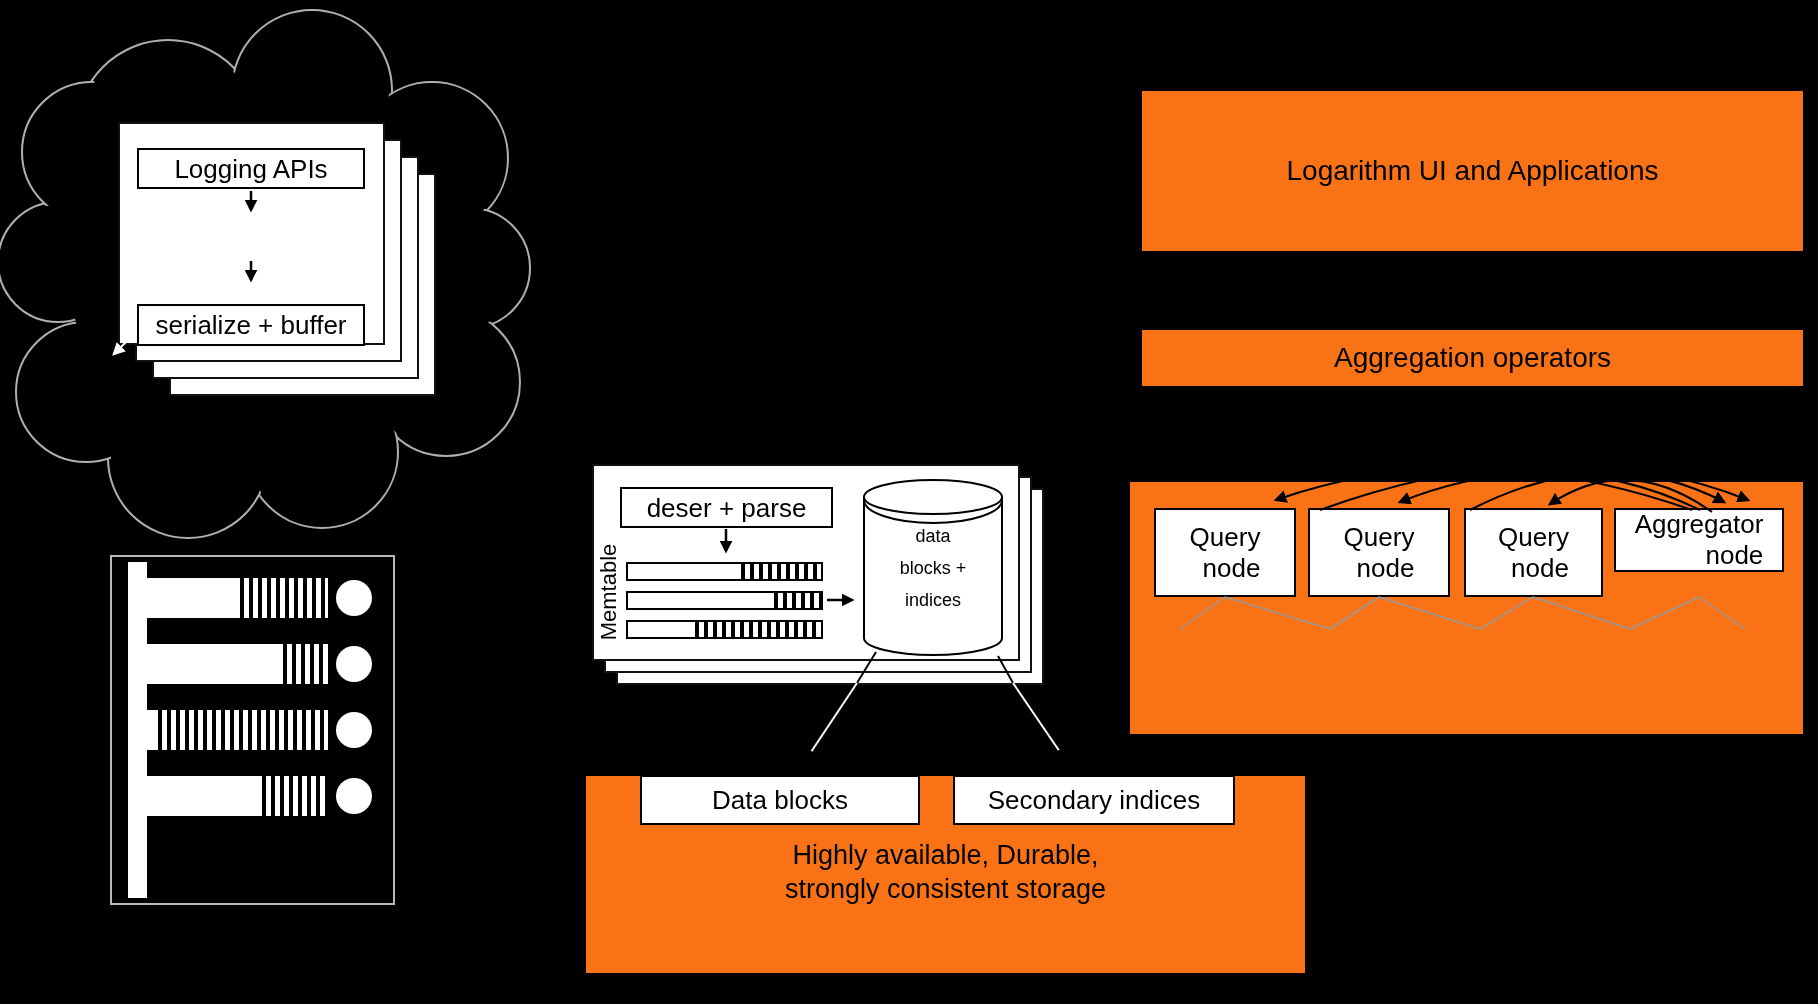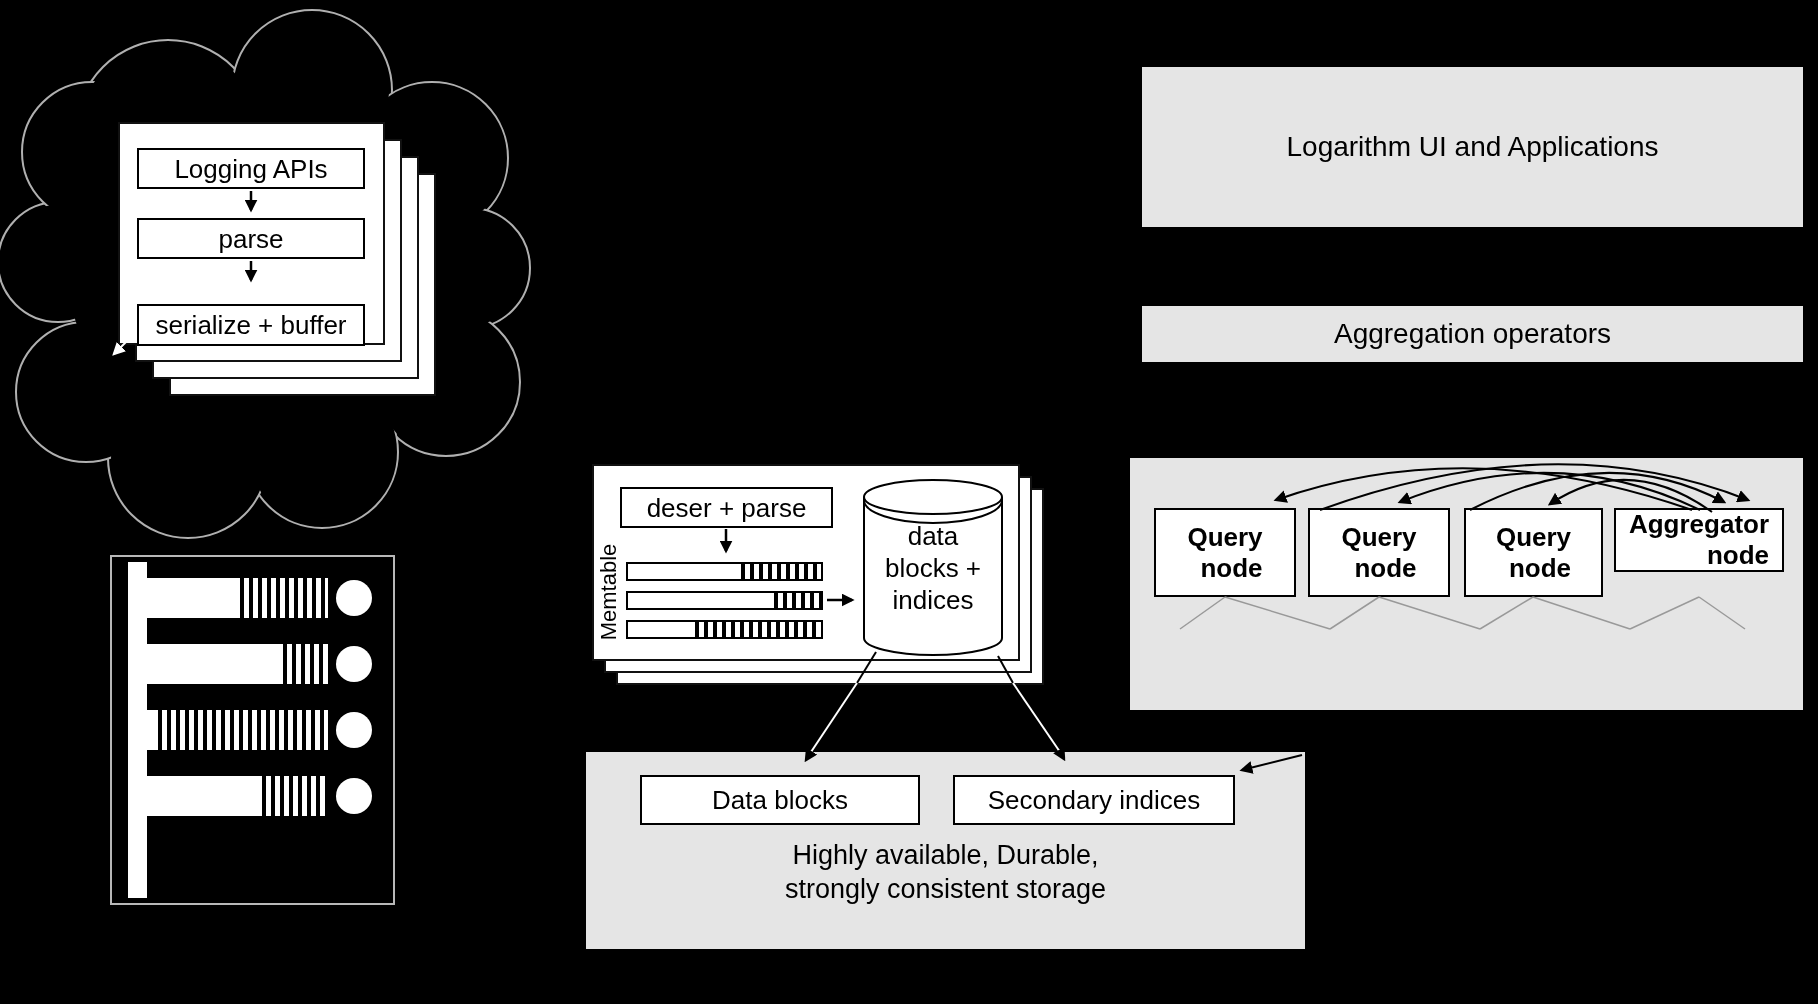--- a/index.html
+++ b/index.html
@@ -4,37 +4,37 @@
 <style>
   html,body{margin:0;padding:0;background:#000;}
   .stage{
     position:relative;width:1818px;height:1004px;background:#000;overflow:hidden;
     font-family:"Liberation Sans","DejaVu Sans",sans-serif;color:#000;
   }
   .layer{position:absolute;left:0;top:0;width:1818px;height:1004px;pointer-events:none;}
   #bg-layer{z-index:0;}
   #fg-layer{z-index:40;}
   .sheet{position:absolute;background:#fff;border:2px solid #111;box-sizing:border-box;z-index:10;}
-  .panel{position:absolute;background:#e5e5e5;box-sizing:border-box;z-index:10;
-         display:flex;align-items:center;justify-content:center;text-align:center;}
+  .panel{position:absolute;background:#f97316;box-sizing:border-box;z-index:10;
+         display:flex;align-items:center;justify-content:center;text-align:center;margin-top:24px;}
   .panel-lg{font-size:28px;}
   .mini-box{position:absolute;background:#fff;border:2px solid #000;box-sizing:border-box;z-index:20;
             display:flex;align-items:center;justify-content:center;text-align:right;
             font-size:26px;line-height:30px;}
   .stream-box{position:absolute;background:#000;border:2px solid #b8b8b8;box-sizing:border-box;z-index:10;}
   .spine{position:absolute;background:#fff;z-index:12;}
   .seg-white{position:absolute;background:#fff;z-index:12;}
   .stripes{background:repeating-linear-gradient(90deg,#000 0 4px,#fff 4px 9px);position:absolute;z-index:12;}
   .dot{position:absolute;background:#fff;border-radius:50%;z-index:12;}
   .mbar{position:absolute;background:#fff;border:2px solid #000;box-sizing:border-box;z-index:20;}
   .mbar-stripes{position:absolute;right:0;top:0;bottom:0;background:repeating-linear-gradient(90deg,#000 0 4px,#fff 4px 9px);}
   .rot-label{position:absolute;z-index:20;font-size:22px;text-align:center;transform:rotate(-90deg);}
-  .cyl-text{position:absolute;z-index:50;font-size:26px;line-height:32px;text-align:center;}
+  .cyl-text{position:absolute;z-index:50;font-size:18px;line-height:32px;text-align:center;}
   .caption{position:absolute;z-index:20;font-size:27px;line-height:34px;text-align:center;}
-  .two-line{line-height:31px;font-weight:bold;}
+  .two-line{line-height:31px;}
 </style>
 </head>
 <body>
 
 <div class="stage">
 
   <svg id="bg-layer" class="layer" viewBox="0 0 1818 1004">
     <g stroke="#b0b0b0" stroke-width="2" fill="#000000">
       <circle cx="168" cy="132" r="92"></circle>
         <circle cx="312" cy="90" r="80"></circle>
@@ -62,23 +62,20 @@
     </g>
   </svg>
 
   <div class="sheet" style="left:169px;top:173px;width:267px;height:223px"></div>
   <div class="sheet" style="left:152px;top:156px;width:267px;height:223px"></div>
   <div class="sheet" style="left:135px;top:139px;width:267px;height:223px"></div>
   <div class="sheet" style="left:118px;top:122px;width:267px;height:223px"></div>
   <div class="mini-box" style="left:137px;top:148px;width:228px;height:41px">
     <span>Logging APIs</span>
   </div>
-  <div class="mini-box" style="left:137px;top:218px;width:228px;height:41px">
-    <span>parse</span>
-  </div>
   <div class="mini-box" style="left:137px;top:304px;width:228px;height:42px">
     <span>serialize + buffer</span>
   </div>
 
   <div class="stream-box" style="left:110px;top:555px;width:285px;height:350px"></div>
   <div class="spine" style="left:128px;top:562px;width:19px;height:336px"></div>
 
   <div class="seg-white" style="left:147px;top:578px;width:93px;height:40px"></div>
   <div class="stripes" style="left:240px;top:578px;width:88px;height:40px"></div>
   <div class="dot" style="left:336px;top:580px;width:36px;height:36px"></div>

